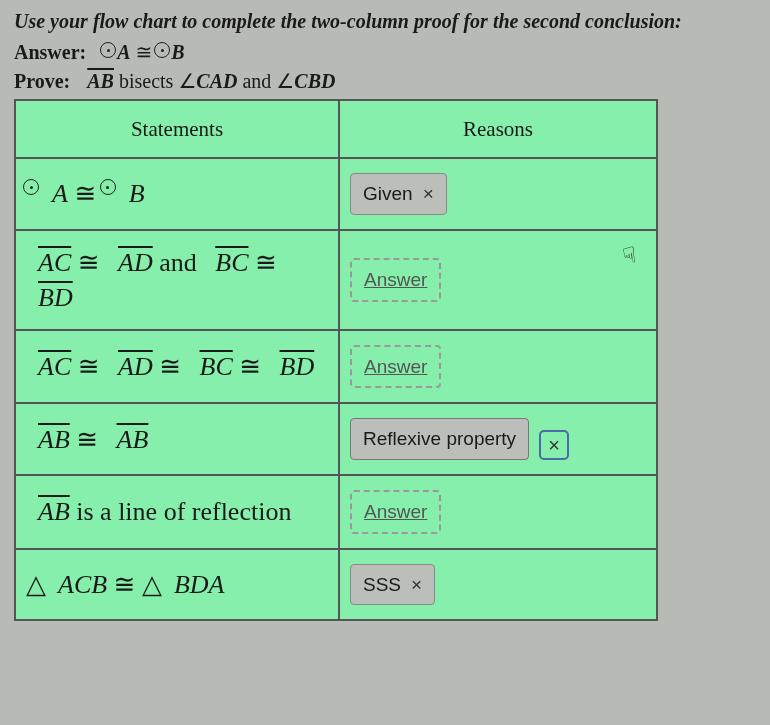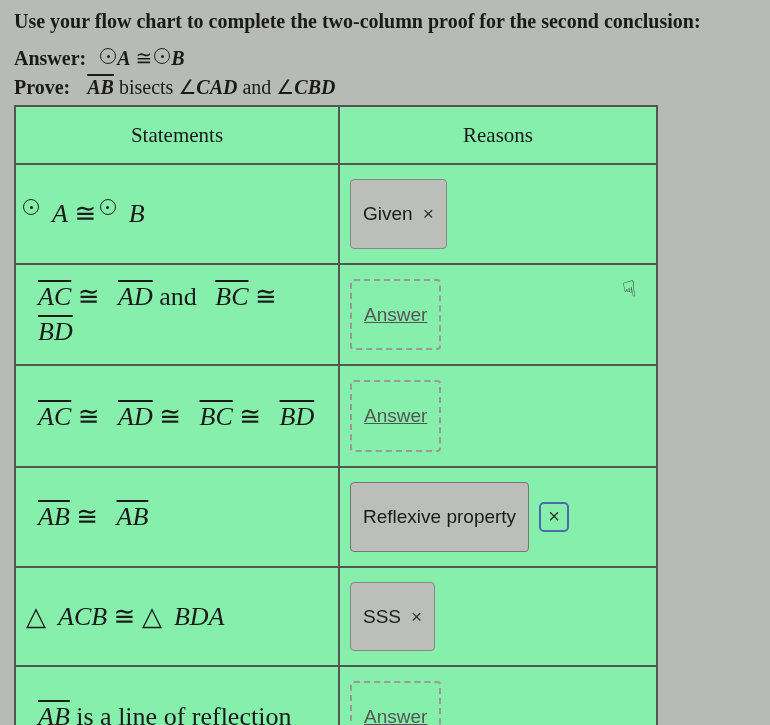--- a/index.html
+++ b/index.html
@@ -7,21 +7,21 @@
     width: 770px;
     height: 725px;
     background: #b8bab5;
     font-family: Georgia, "Times New Roman", serif;
     color: #1a1a1a;
     padding: 8px 14px;
     font-size: 20px;
     line-height: 1.35;
     position: relative;
   }
-  .intro { font-weight: bold; margin-bottom: 10px; }
+  .intro { font-weight: bold; margin-bottom: 4px; font-style: italic; }
   .given, .prove { font-weight: bold; margin-bottom: 2px; }
   .math { font-family: "Times New Roman", serif; font-style: italic; font-weight: normal; padding-left: 12px; }
   .mathb { font-family: "Times New Roman", serif; font-style: italic; font-weight: bold; }
   .circ { position: relative; display: inline-block; font-style: normal; }
   .circ::before {
     content: ""; position: absolute; width: 14px; height: 14px;
     border: 1.6px solid #222; border-radius: 50%;
     left: -3px; top: 3px;
   }
   .circ::after {
@@ -44,35 +44,35 @@
     text-align: left;
     vertical-align: middle;
     height: 58px;
   }
   th { font-weight: normal; text-align: center; font-size: 21px; padding: 10px; }
   td.stmt { width: 380px; font-size: 26px; font-family: "Times New Roman", serif; }
   td.reas { width: 360px; position: relative; }
   .ansbox {
     display: inline-flex; align-items: center; gap: 10px;
     border: 1.5px solid #888; border-radius: 4px;
-    padding: 21px 12px; font-size: 19px; background: #bcbeb9;
+    padding: 7px 12px; font-size: 19px; background: #bcbeb9;
     font-family: Arial, sans-serif;
   }
   .ansbox.dashed { border: 2px dashed #999; background: transparent; color: #555; text-decoration: underline; }
   .ansbox .x { font-family: Arial, sans-serif; font-weight: normal; color: #333; }
   .blue-del {
     display: inline-flex; align-items: center; justify-content: center;
     width: 30px; height: 30px; border: 2px solid #4a6aa8; border-radius: 5px;
     color: #333; margin-left: 6px; font-family: Arial, sans-serif;
   }
   .cursor {
     position: absolute; right: 20px; top: 10px;
     font-size: 22px; transform: rotate(-10deg);
   }
-  .row-flex { display: flex; align-items: center; gap: 4px; }
+  .row-flex { display: flex; align-items: flex-end; gap: 4px; }
 </style>
 </head>
 <body>
 
 <div class="intro">Use your flow chart to complete the two-column proof for the second conclusion:</div>
 
 <div class="given">
   <span>Answer:</span>
   <span class="math">
     <span class="circ"><span class="ltr mathb">A</span></span>
@@ -147,37 +147,37 @@
         <span class="ansbox" style="border-color:#777;">
           <span>Reflexive property</span>
         </span>
         <span class="blue-del">×</span>
       </span>
     </td>
   </tr>
 
   <tr>
     <td class="stmt">
+      <span class="bar math">AB</span><span> is a line of reflection</span>
+    </td>
+    <td class="reas">
+      <span class="ansbox dashed">
+        <span>Answer</span>
+      </span>
+    </td>
+  </tr>
+
+  <tr>
+    <td class="stmt">
       <span>△</span><span class="math">ACB</span>
       <span>≅</span>
       <span>△</span><span class="math">BDA</span>
     </td>
     <td class="reas">
       <span class="ansbox">
         <span>SSS</span>
         <span class="x">×</span>
       </span>
     </td>
   </tr>
 
-  <tr>
-    <td class="stmt">
-      <span class="bar math">AB</span><span> is a line of reflection</span>
-    </td>
-    <td class="reas">
-      <span class="ansbox dashed">
-        <span>Answer</span>
-      </span>
-    </td>
-  </tr>
-
 </tbody>
   </table>
 
 </body></html>

